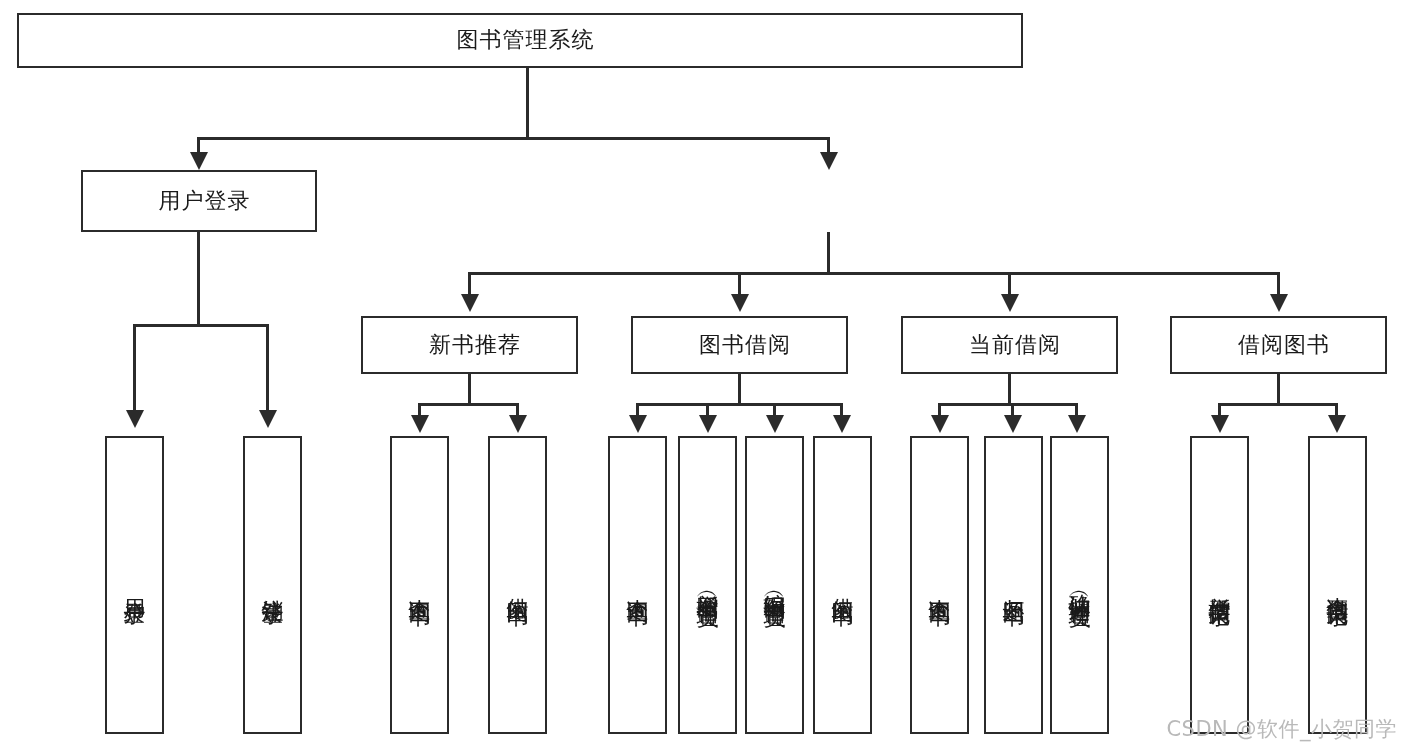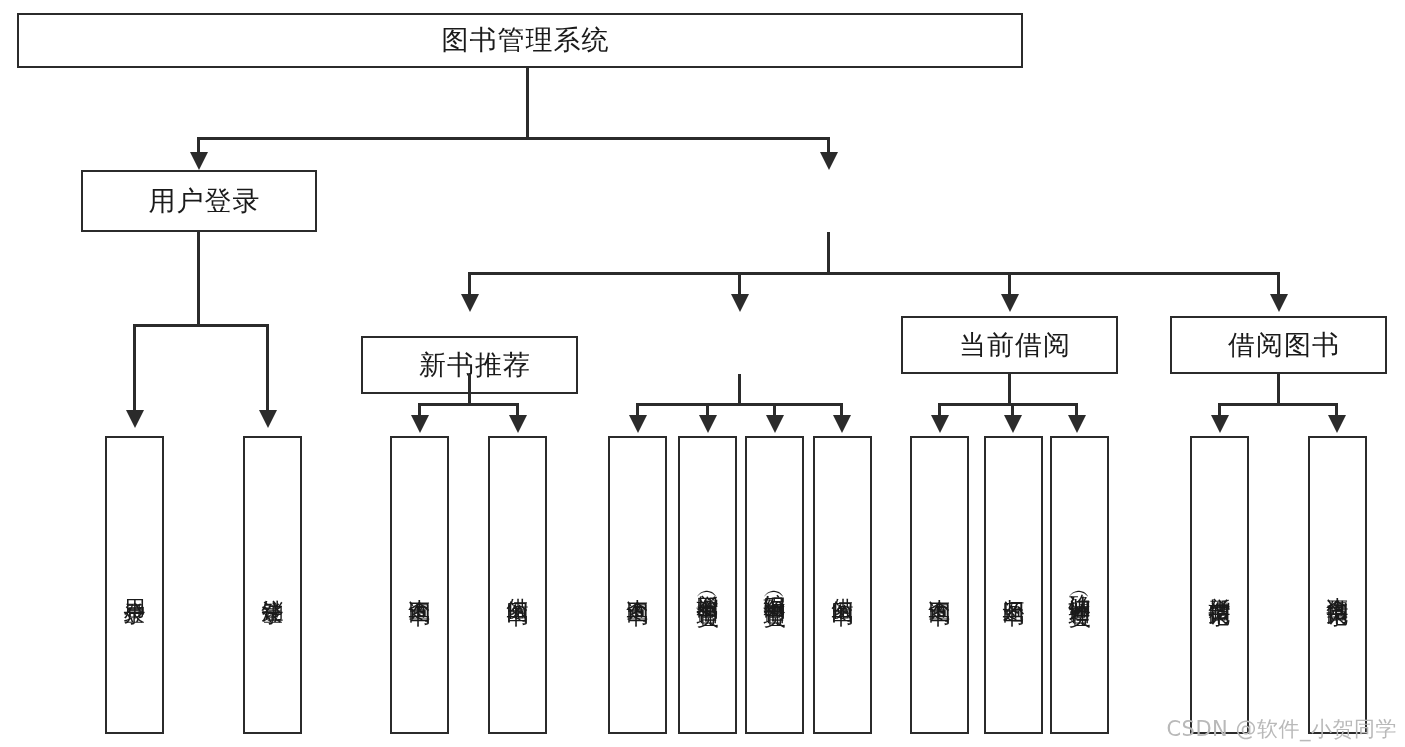--- a/index.html
+++ b/index.html
@@ -22,21 +22,21 @@
     position: absolute;
     box-sizing: border-box;
     border: 2px solid #2b2b2b;
     background: #ffffff;
     display: flex;
     align-items: center;
     justify-content: center;
     color: #1a1a1a;
   }
   .node.horiz {
-    font-size: 27px;
+    font-size: 22px;
     letter-spacing: 1px;
     line-height: 1.2;
     padding-left: 11px;
   }
   .node.vert {
     writing-mode: vertical-rl;
     text-orientation: upright;
     font-size: 22px;
     line-height: 1.28;
     letter-spacing: 2px;
@@ -114,22 +114,25 @@
   <div class="hline" style="left:468px; top:272px; width:812px; height:3px;"></div>
   <div class="vline" style="left:468px; top:272px; width:3px; height:28px;"></div>
   <div class="arrow" style="left:461px; top:294px;"></div>
   <div class="vline" style="left:738px; top:272px; width:3px; height:28px;"></div>
   <div class="arrow" style="left:731px; top:294px;"></div>
   <div class="vline" style="left:1008px; top:272px; width:3px; height:28px;"></div>
   <div class="arrow" style="left:1001px; top:294px;"></div>
   <div class="vline" style="left:1277px; top:272px; width:3px; height:28px;"></div>
   <div class="arrow" style="left:1270px; top:294px;"></div>
 
-  <div class="node horiz" style="left:361px; top:316px; width:217px; height:58px;margin-top:20px;">
+  <div class="node horiz" style="left:361px; top:316px; width:217px; height:58px;">
     <span>新书推荐</span>
+  </div>
+  <div class="node horiz" style="left:631px; top:316px; width:217px; height:58px;">
+    <span>图书借阅</span>
   </div>
   <div class="node horiz" style="left:901px; top:316px; width:217px; height:58px;text-align:right;">
     <span>当前借阅</span>
   </div>
   <div class="node horiz" style="left:1170px; top:316px; width:217px; height:58px;">
     <span>借阅图书</span>
   </div>
 
   <div class="vline" style="left:468px; top:374px; width:3px; height:32px;"></div>
   <div class="hline" style="left:418px; top:403px; width:101px; height:3px;"></div>

